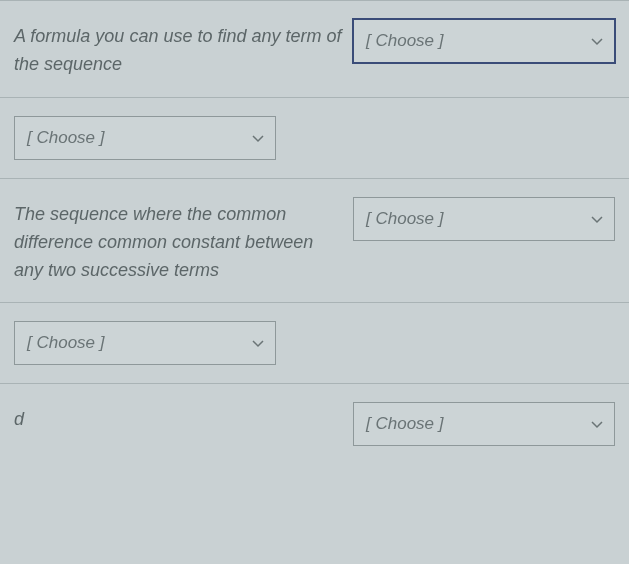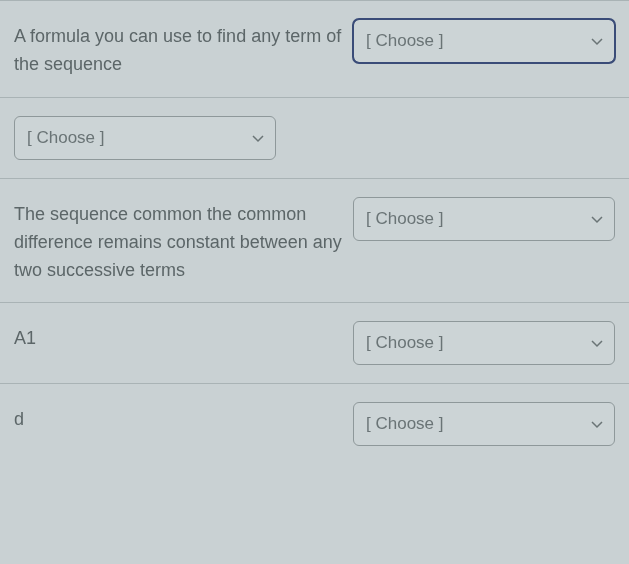--- a/index.html
+++ b/index.html
@@ -13,39 +13,40 @@
   }
   .container {
     width: 100%;
   }
   .row {
     display: flex;
     align-items: flex-start;
     padding: 18px 14px 18px 14px;
     border-top: 1px solid #a9b3b5;
     gap: 10px;
+    font-style: italic;
   }
   .row:first-child { border-top: 1px solid #a9b3b5; }
   .prompt {
     flex: 1 1 55%;
     font-size: 18px;
     line-height: 1.55;
     color: #5c6668;
     padding-top: 4px;
   }
   .select-wrap {
     flex: 0 0 262px;
     position: relative;
   }
   .select {
     width: 100%;
     height: 44px;
     background: #ccd4d6;
     border: 1px solid #8e989a;
-    border-radius: 6px;
+    border-radius: 0;
     display: flex;
     align-items: center;
     padding: 0 36px 0 12px;
     font-size: 17px;
     color: #6a7476;
     cursor: pointer;
     position: relative;
   }
   .select.focused {
     outline: 2px solid #3a4c78;
@@ -90,35 +91,34 @@
         <span class="chev">
           <svg viewBox="0 0 14 14">
               <path d="M2 5 L7 10 L12 5" fill="none" stroke="#6a7476" stroke-width="1.5"></path>
             </svg>
         </span>
       </div>
     </div>
   </div>
 
   <div class="row">
-    <div class="prompt">The sequence common the common difference remains constant between any two successive terms</div>
+    <div class="prompt">The sequence where the common difference common constant between any two successive terms</div>
     <div class="select-wrap">
       <div class="select">
         <span>[ Choose ]</span>
         <span class="chev">
           <svg viewBox="0 0 14 14">
               <path d="M2 5 L7 10 L12 5" fill="none" stroke="#6a7476" stroke-width="1.5"></path>
             </svg>
         </span>
       </div>
     </div>
   </div>
 
   <div class="row">
-    <div class="prompt">A1</div>
     <div class="select-wrap">
       <div class="select">
         <span>[ Choose ]</span>
         <span class="chev">
           <svg viewBox="0 0 14 14">
               <path d="M2 5 L7 10 L12 5" fill="none" stroke="#6a7476" stroke-width="1.5"></path>
             </svg>
         </span>
       </div>
     </div>

